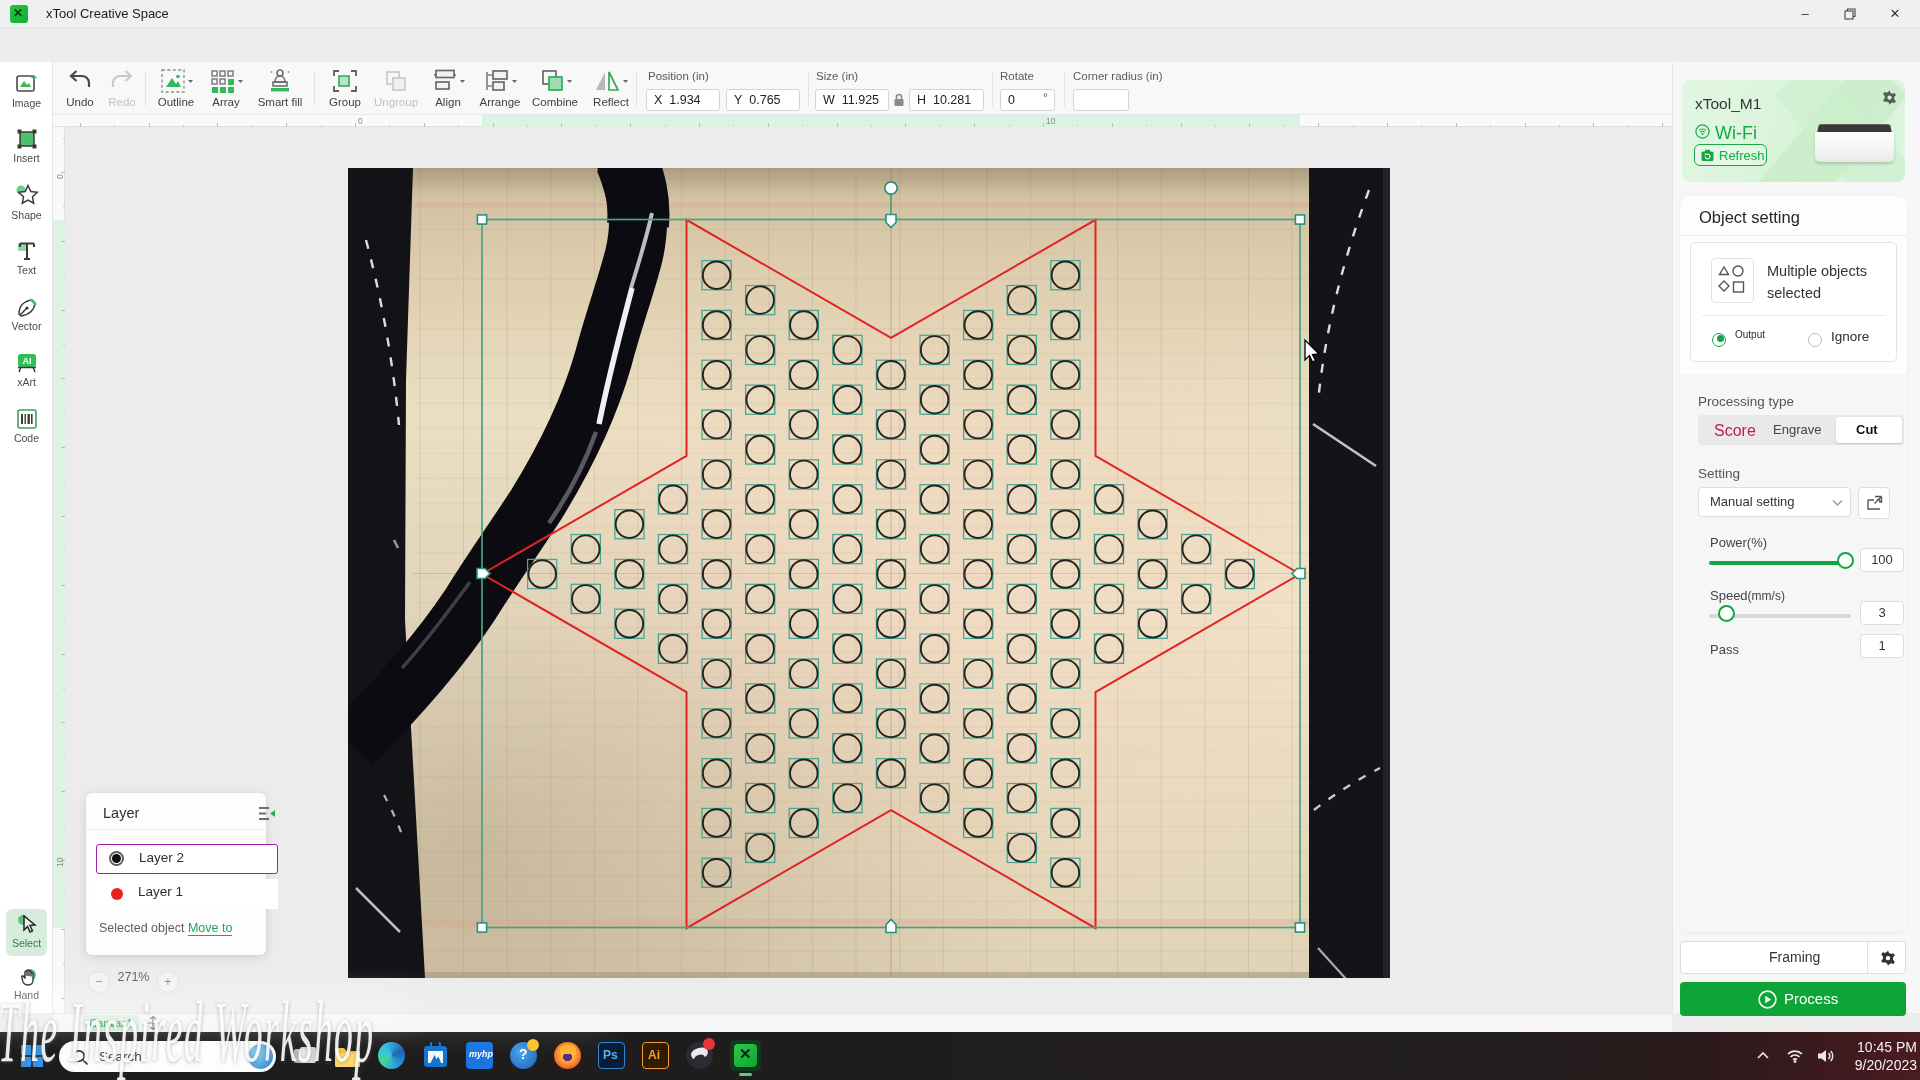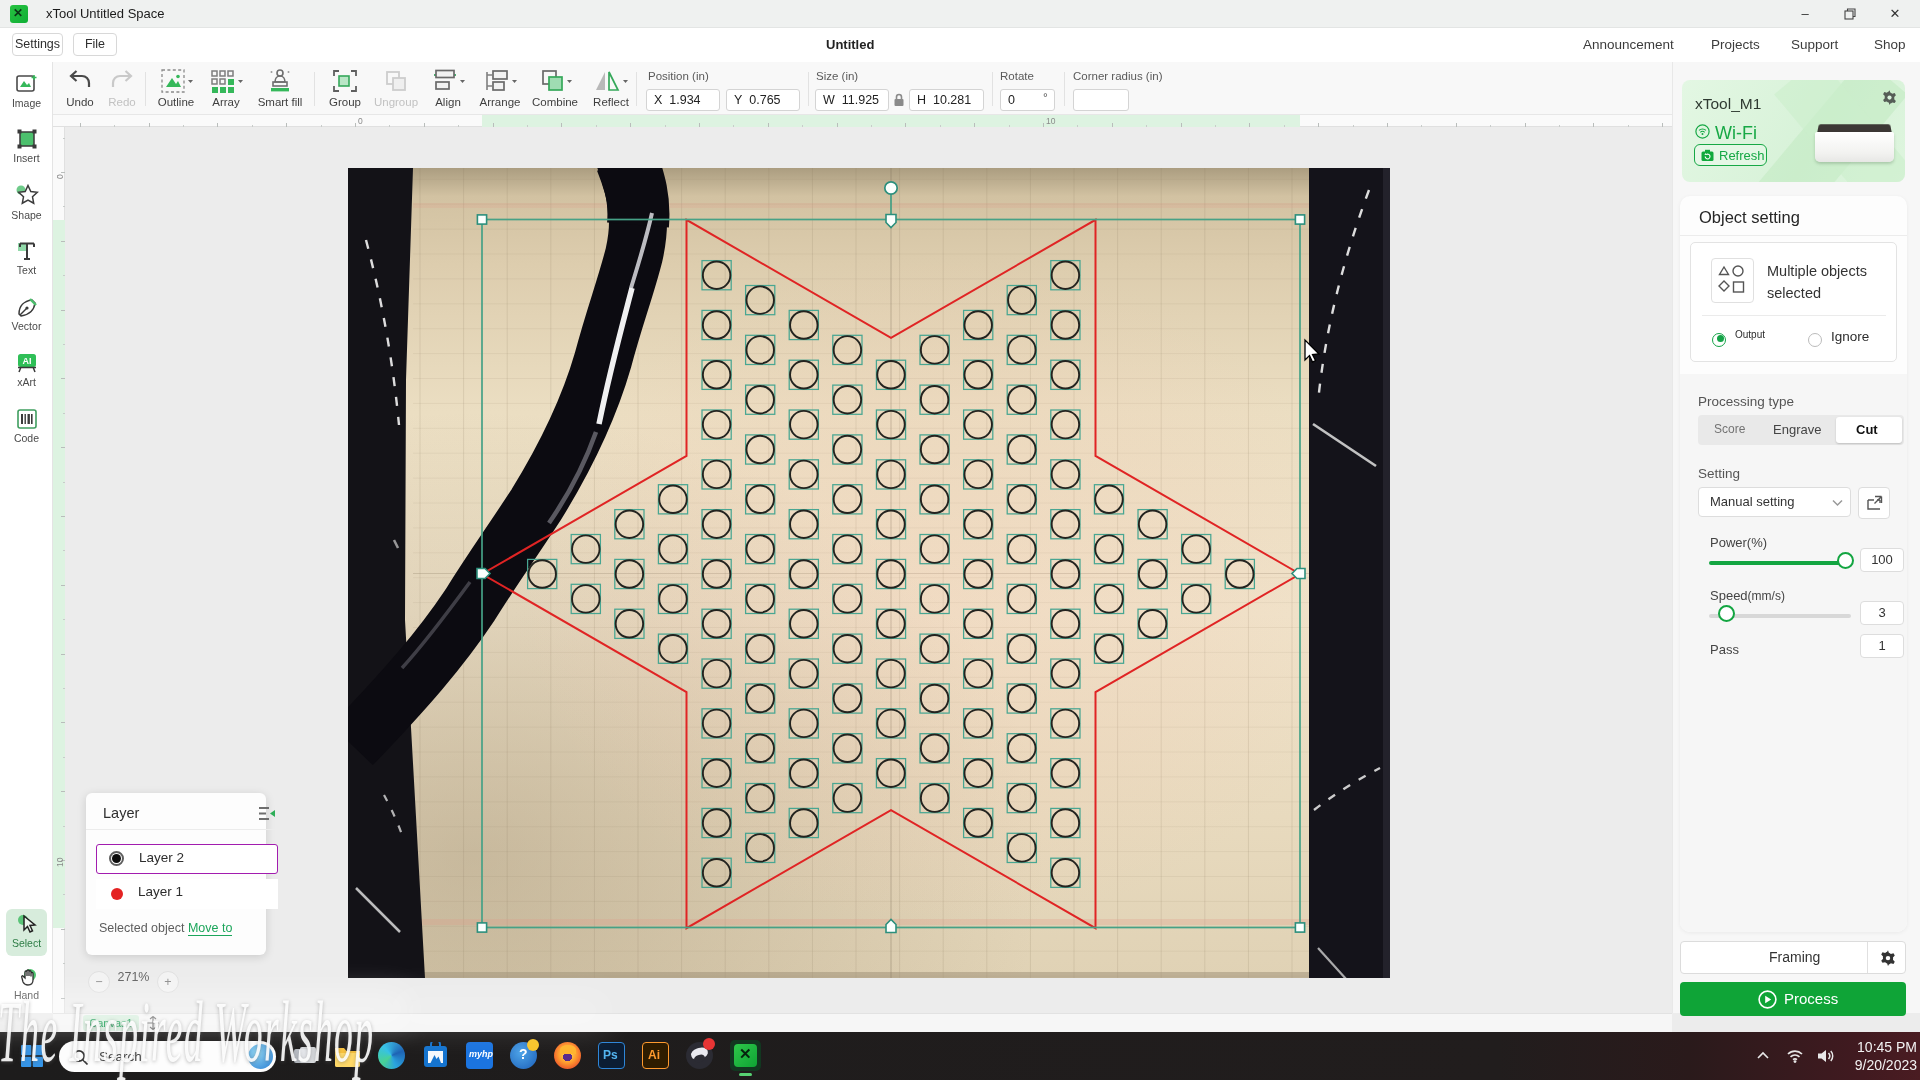--- a/index.html
+++ b/index.html
@@ -50,36 +50,27 @@
 
 #taskbar { position:absolute; left:0; top:1032px; width:1920px; height:48px; background:linear-gradient(90deg,#1d1c1c 0%,#211d1d 78%,#2a1a1b 88%,#411a20 97%,#4a1c22 100%); }
 
 #watermark { position:absolute; left:-2px; top:981px; width:1300px; height:90px; font-family:"Liberation Serif",serif; font-style:italic; color:rgba(255,255,255,0.9); font-size:58px; white-space:nowrap; text-shadow:0 1px 4px rgba(100,100,100,0.45); transform:scale(0.65,1.5); transform-origin:0 0; z-index:30; letter-spacing:2px; }
 </style></head>
 <body>
 <div id="app">
 
 <div id="titlebar">
   <div class="appicon"></div>
-  <div class="title">xTool Untitled Space</div>
+  <div class="title">xTool Creative Space</div>
   <div class="winbtn" style="left:1783px;">–</div>
   <div class="winbtn" style="left:1828px;"><svg width="12" height="12" viewBox="0 0 12 12" style="margin-top:8px;">
           <rect x="1" y="3" width="8" height="8" fill="none" stroke="#444" stroke-width="1.1"></rect>
           <path d="M3.5,3 V1 H11 V8.5 H9" fill="none" stroke="#444" stroke-width="1.1"></path>
         </svg></div>
   <div class="winbtn" style="left:1873px;">✕</div>
-</div>
-<div id="menurow">
-  <div class="mbtn" style="left:12px;width:51px;">Settings</div>
-  <div class="mbtn" style="left:73px;width:44px;">File</div>
-  <div class="mlink" style="left:826px;color:#222;font-weight:bold;font-size:13px;">Untitled</div>
-  <div class="mlink" style="left:1583px;">Announcement</div>
-  <div class="mlink" style="left:1711px;">Projects</div>
-  <div class="mlink" style="left:1791px;">Support</div>
-  <div class="mlink" style="left:1874px;">Shop</div>
 </div>
 <div id="toolbar">
   <div class="tbitem" style="left:53px;">
     <svg width="26" height="24" viewBox="0 0 26 24">
           <path d="M4,7 H15 C19,7 22,10 22,14 V18" fill="none" stroke="#4a4a4a" stroke-width="2.2"></path>
           <path d="M9.5,2 L4,7 L9.5,12" fill="none" stroke="#4a4a4a" stroke-width="2.2"></path>
         </svg>
     <div class="tblabel">Undo</div>
   </div>
   <div class="tbitem" style="left:95px;">
@@ -809,21 +800,21 @@
         <span style="position:absolute;left:23px;top:-1px;font-size:10px;color:#2d2d2d;">Output</span>
       </div>
       <div style="position:absolute;left:117px;top:87px;">
         <span class="radio" style="border:1.6px solid #bbb;background:#fff;"></span>
         <span style="position:absolute;left:23px;top:-1px;font-size:13.5px;color:#2d2d2d;">Ignore</span>
       </div>
     </div>
     <div style="position:absolute;left:0;top:178px;width:227px;height:558px;background:#f6f6f6;border-radius:0 0 10px 10px;"></div>
     <div style="position:absolute;left:18px;top:198px;font-size:13.5px;color:#555;">Processing type</div>
     <div style="position:absolute;left:18px;top:219px;width:206px;height:30px;background:#e9e9e9;border-radius:4px;">
-      <span style="position:absolute;left:16px;top:7px;font-size:12px;color:#737373;">Score</span>
+      <span style="position:absolute;left:16px;top:7px;font-size:16px;color:#be185d;">Score</span>
       <span style="position:absolute;left:75px;top:7px;font-size:13px;color:#444;">Engrave</span>
       <div style="position:absolute;left:138px;top:2px;width:66px;height:26px;background:#fff;border-radius:3px;box-shadow:0 1px 2px rgba(0,0,0,0.18);"></div>
       <span style="position:absolute;left:158px;top:7px;font-size:13px;font-weight:bold;color:#111;">Cut</span>
     </div>
     <div style="position:absolute;left:18px;top:270px;font-size:13.5px;color:#555;">Setting</div>
     <div style="position:absolute;left:18px;top:291px;width:153px;height:30px;background:#fff;border:1px solid #ddd;border-radius:4px;">
       <span style="position:absolute;left:11px;top:6px;font-size:13px;color:#333;">Manual setting</span>
       <svg style="position:absolute;left:133px;top:11px;" width="11" height="8" viewBox="0 0 11 8">
             <path d="M1,1.5 L5.5,6 L10,1.5" fill="none" stroke="#999" stroke-width="1.5"></path>
           </svg>

